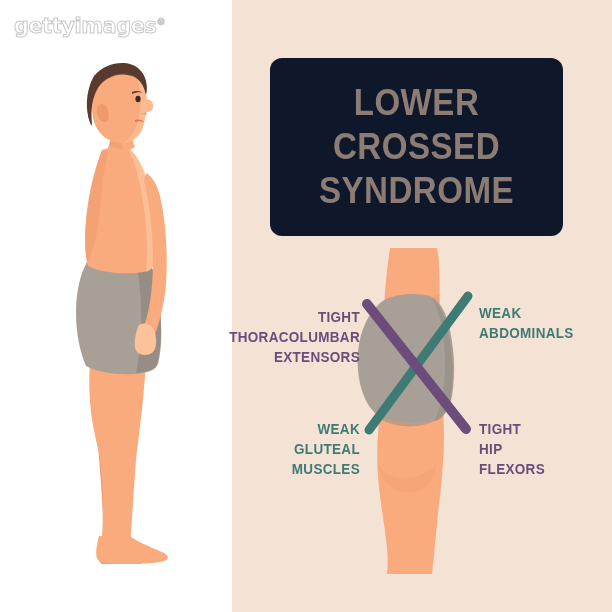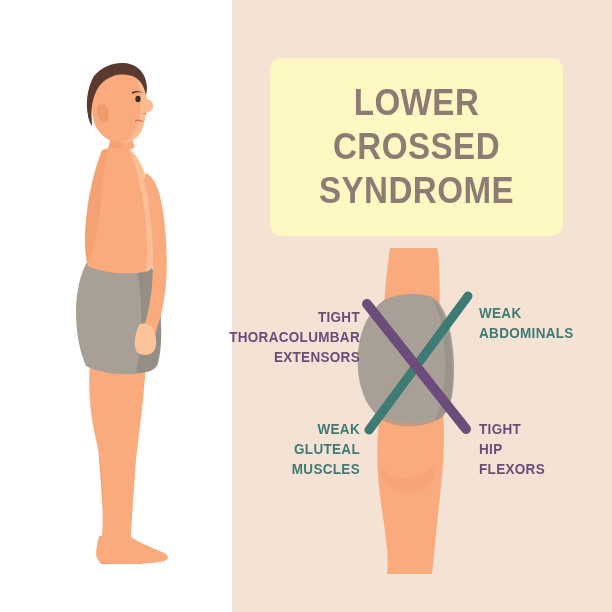--- a/index.html
+++ b/index.html
@@ -35,21 +35,21 @@
     -webkit-text-stroke:1px #c9c9c9;
     text-stroke:1px #c9c9c9;
     user-select:none;
     white-space:nowrap;
   }
   .watermark sup{font-size:9px;vertical-align:super;}
   
   .title-card{
     position:absolute;left:270px;top:58px;
     width:293px;height:178px;
-    background:#fef9c3;
+    background:#0f172a;
     border-radius:12px;
     display:flex;align-items:center;justify-content:center;
   }
   .title-text{
     font-family:"Liberation Sans Narrow","Liberation Sans", sans-serif;
     font-weight:700;
     font-size:36px;
     line-height:1.22;
     letter-spacing:0.5px;
     color:#8d7c74;
@@ -244,14 +244,17 @@
 ABDOMINALS</div>
 
   <div class="lbl lbl-teal lbl-bl">WEAK
 GLUTEAL
 MUSCLES</div>
 
   <div class="lbl lbl-purple lbl-br">TIGHT
 HIP
 FLEXORS</div>
 
+  <div class="watermark">
+    <span>gettyimages</span><sup>®</sup>
+  </div>
 
 </div>
 
 </body></html>

